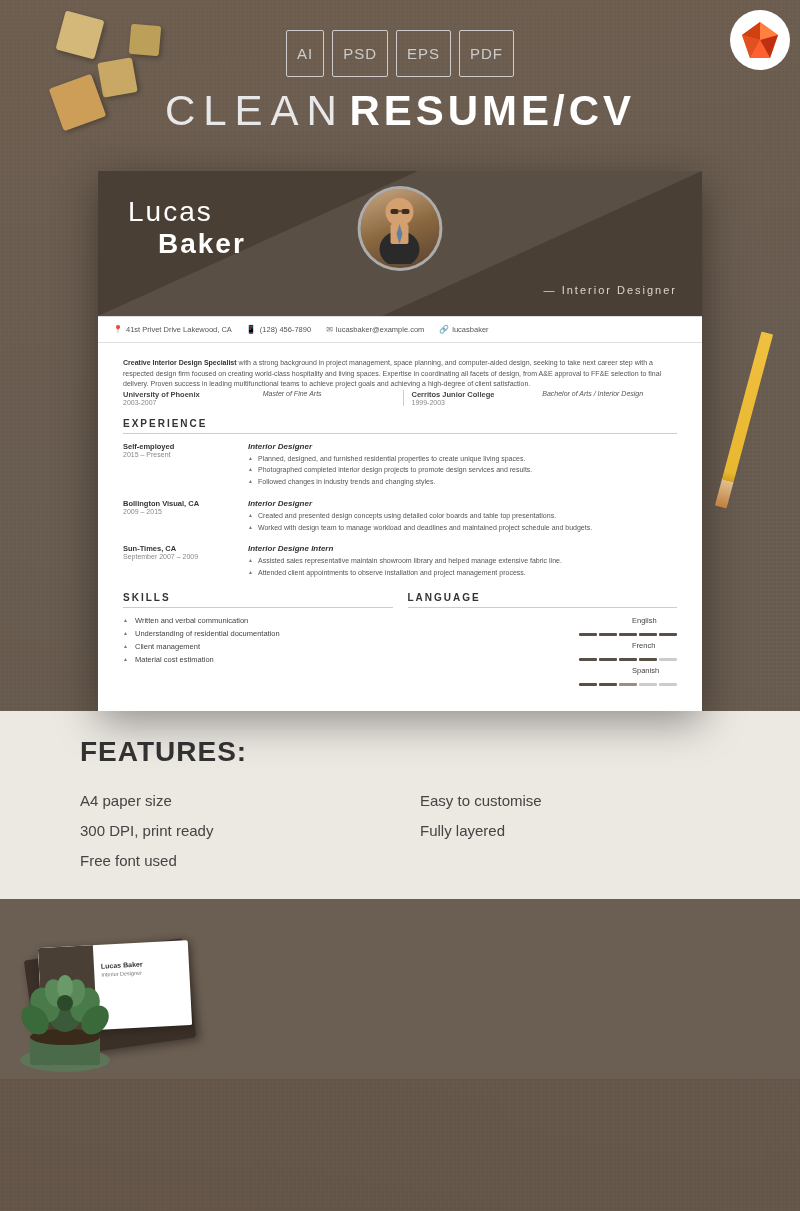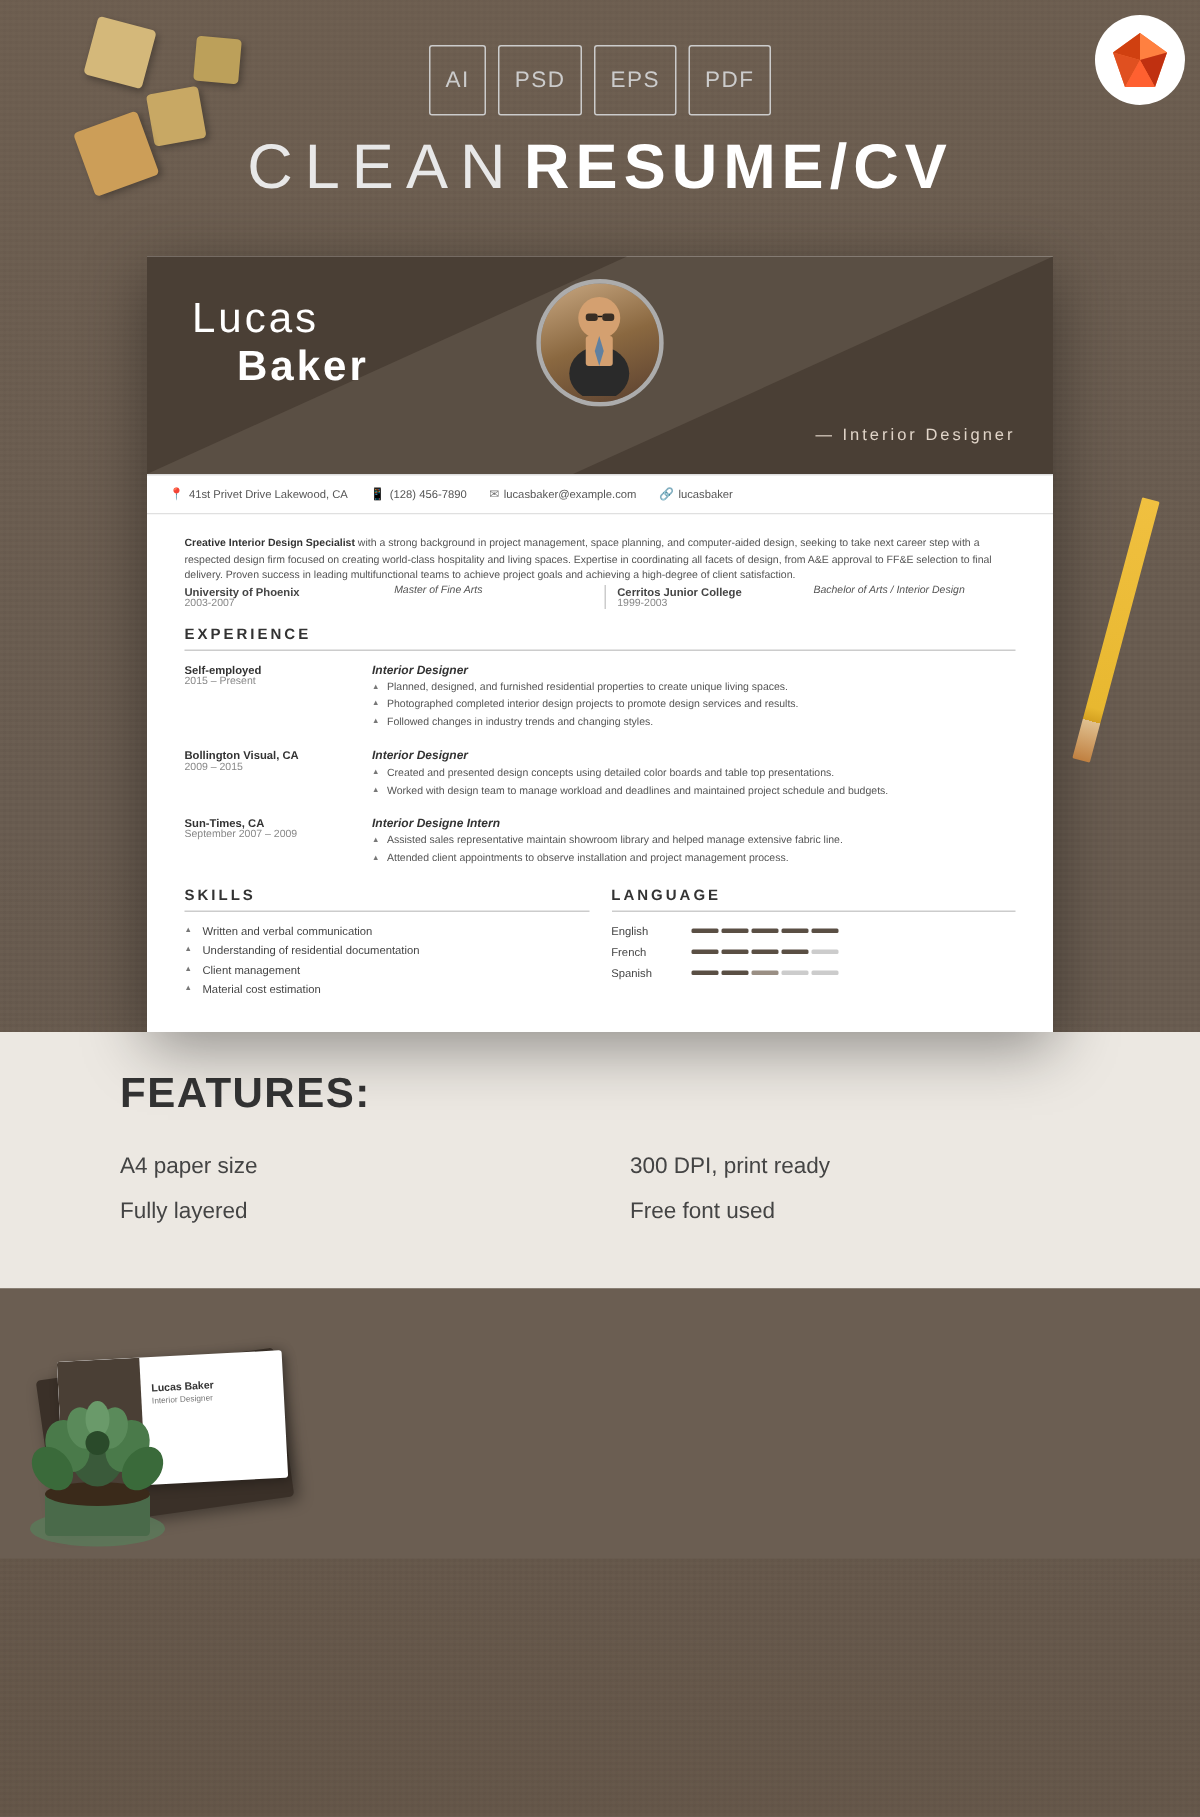--- a/index.html
+++ b/index.html
@@ -276,23 +276,24 @@
       font-size: 7.5px;
       color: #444;
       margin-bottom: 4px;
       padding-left: 12px;
       position: relative;
     }
     .skill-item::before { content: '▲'; font-size: 5px; position: absolute; left: 0; top: 1px; color: #777; }
 
     .lang-item {
       display: flex;
-      align-items: center;
+      align-items: flex-end;
       gap: 8px;
       margin-bottom: 5px;
+      flex-direction: column;
     }
     .lang-name { font-size: 7.5px; color: #444; width: 45px; }
     .lang-bars { display: flex; gap: 2px; }
     .lang-bar {
       height: 3px;
       width: 18px;
       background: #ccc;
       border-radius: 1px;
     }
     .lang-bar.filled { background: #5a4f44; }
@@ -330,21 +331,21 @@
 
     
     .wood-block {
       position: absolute;
       background: #c4a870;
       border-radius: 3px;
     }
 
     .features-wrap {
       background: #ece8e2;
-      padding: 25px 80px 39px;
+      padding: 25px 80px 26px;
     }
   </style>
 </head>
 <body>
 
 <div class="page-wrapper">
 
   <div class="top-logo">
     <svg class="logo-gem" viewBox="0 0 40 40">
       <polygon points="20,2 38,15 30,38 10,38 2,15" fill="#f06020" opacity="0.9"></polygon>
@@ -526,20 +527,21 @@
         </div>
       </div>
 
     </div>
   </div>
 
   <div class="features-wrap">
     <div class="features-title">FEATURES:</div>
     <div class="features-grid">
       <div class="feature-item">A4 paper size</div>
+      <div class="feature-item">Easy to customise</div>
       <div class="feature-item">300 DPI, print ready</div>
       <div class="feature-item">Fully layered</div>
       <div class="feature-item">Free font used</div>
     </div>
   </div>
 
   <div style="position:relative; background: #6b5e52; height: 180px; overflow:hidden;">
 
     <div style="position:absolute; left:30px; bottom:30px;">
 

